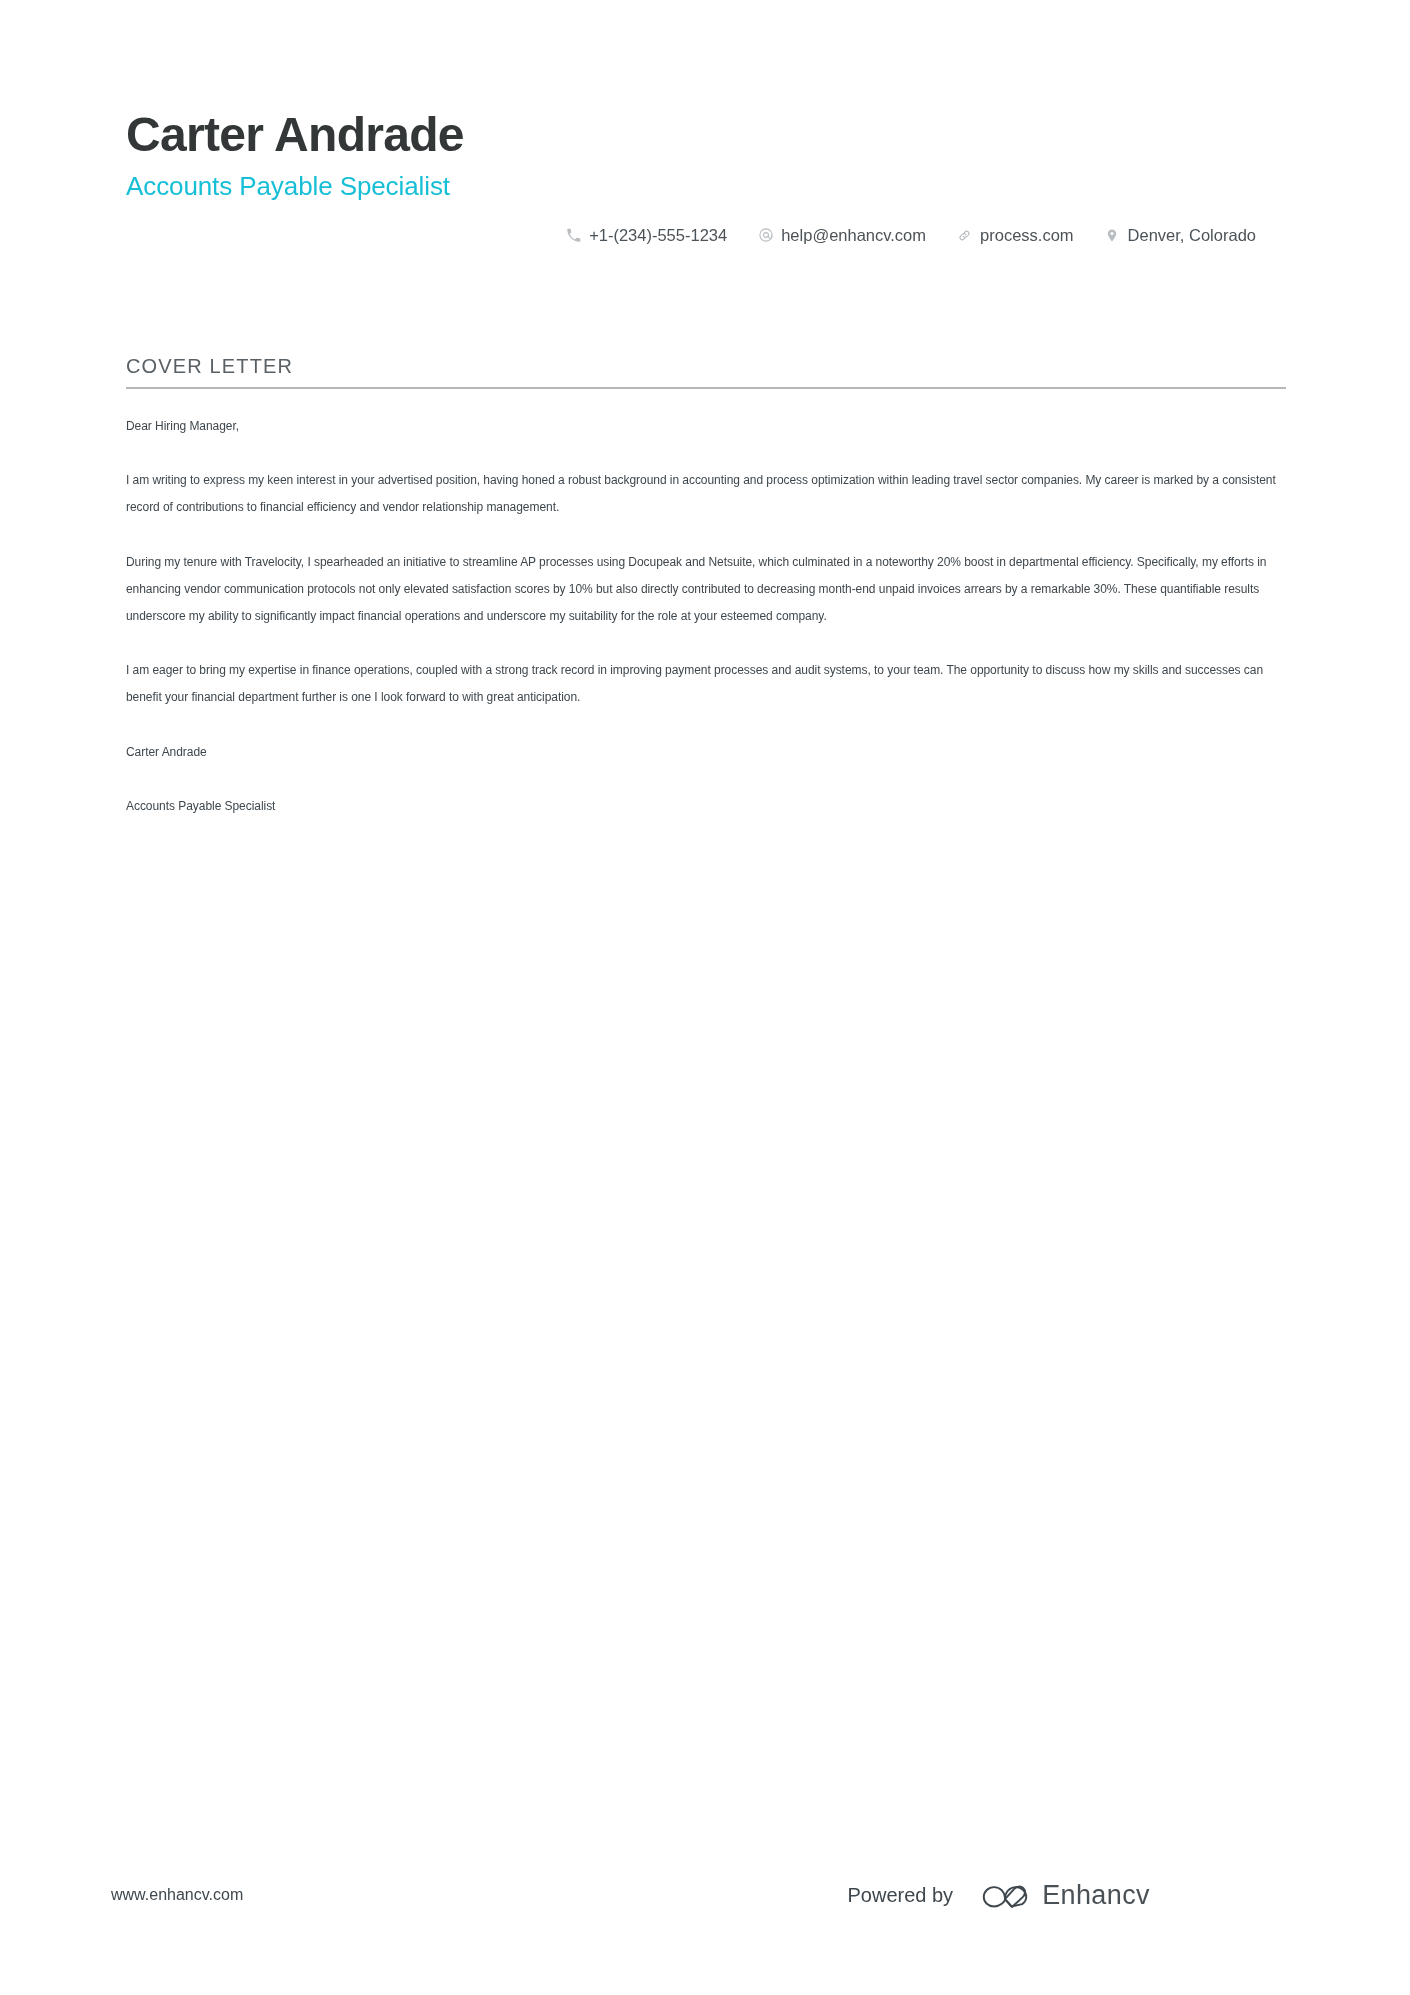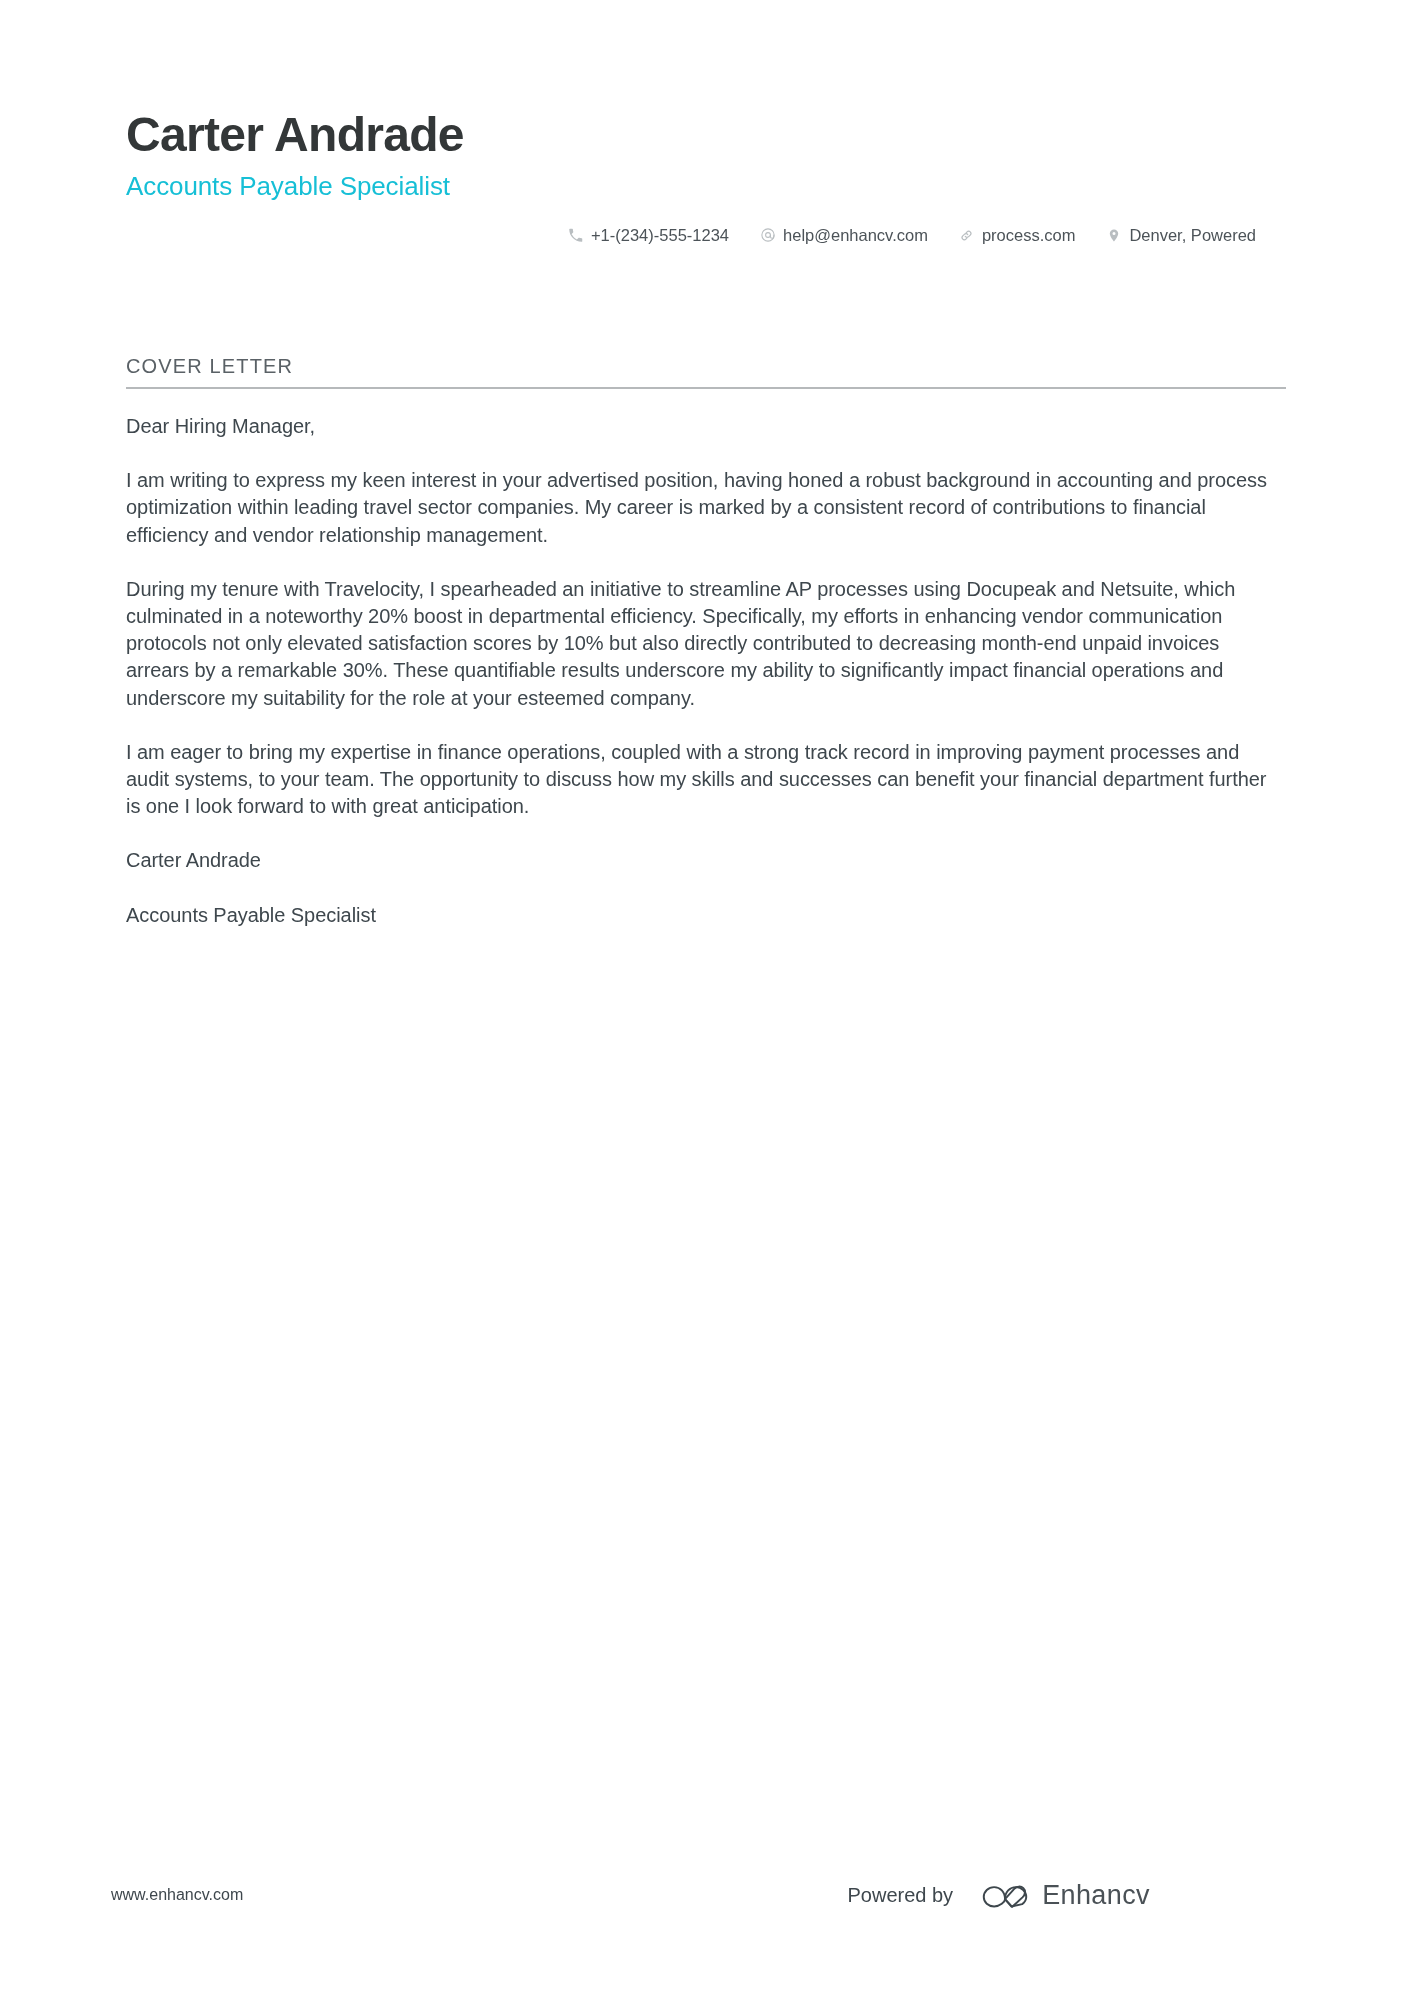--- a/index.html
+++ b/index.html
@@ -99,21 +99,21 @@
     background: #b6b9bb;
     width: 100%;
   }
 
   
   .letter-body {
     padding-top: 24px;
   }
 
   .letter-body p {
-    font-size: 20px;
+    font-size: 12px;
     line-height: 27.2px;
     color: #3e474d;
     margin-bottom: 27px;
     letter-spacing: -0.05px;
   }
   .letter-body p:last-child { margin-bottom: 0; }
 
   .sig-line { margin-bottom: 27px; }
 
   
@@ -202,21 +202,21 @@
         </span>
         <span>process.com</span>
       </div>
 
       <div class="contact-item">
         <span class="contact-icon">
           <svg width="14" height="15" viewBox="0 0 24 24" fill="currentColor">
             <path d="M12 1.5c-4 0-7.2 3.2-7.2 7.2 0 5.4 7.2 13.8 7.2 13.8s7.2-8.4 7.2-13.8c0-4-3.2-7.2-7.2-7.2zm0 9.8a2.6 2.6 0 1 1 0-5.2 2.6 2.6 0 0 1 0 5.2z"></path>
           </svg>
         </span>
-        <span>Denver, Powered</span>
+        <span>Denver, Colorado</span>
       </div>
 
     </div>
   </div>
 
   <div class="section">
     <div class="section-title">COVER LETTER</div>
     <div class="section-rule"></div>
 
     <div class="letter-body">

